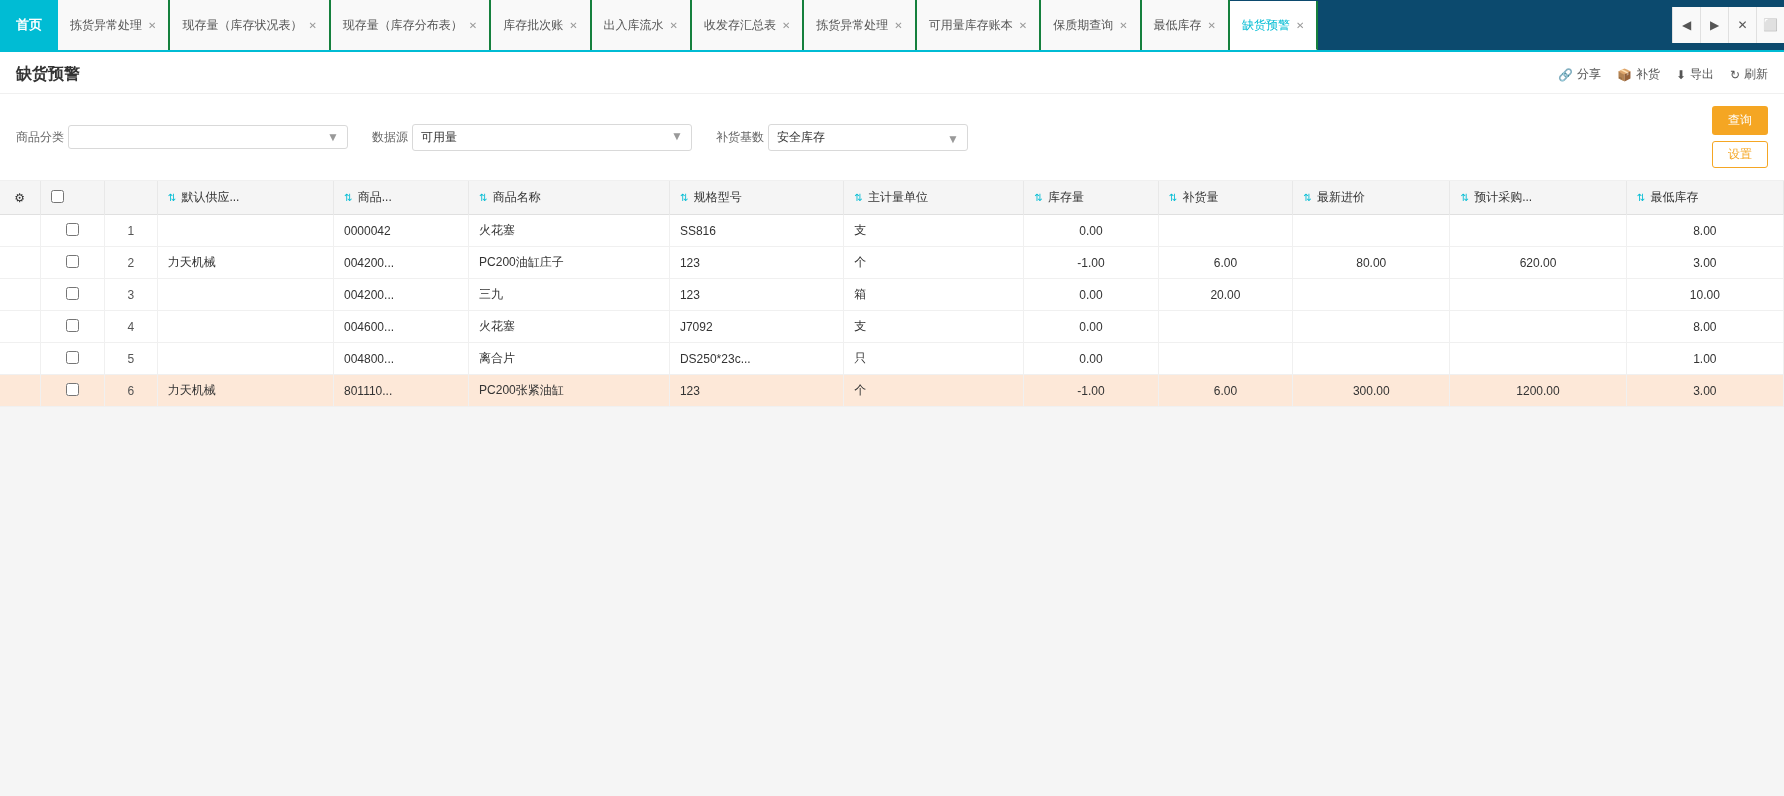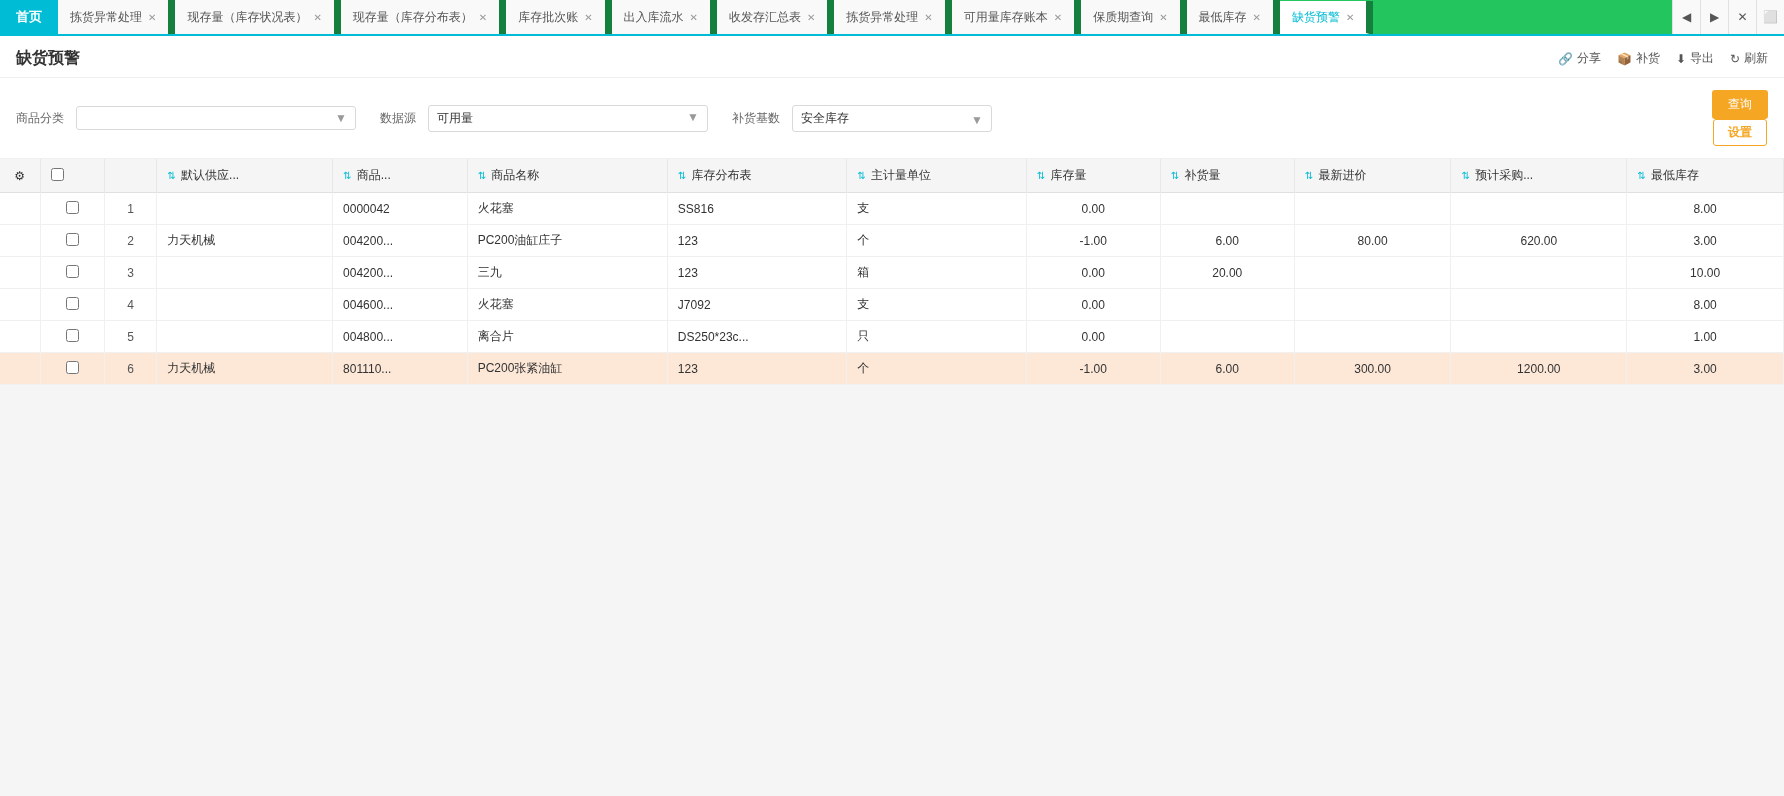--- a/index.html
+++ b/index.html
@@ -2,35 +2,35 @@
 <html><head>
   <meta charset="utf-8">
   <style>
     * { box-sizing: border-box; margin: 0; padding: 0; }
     body { font-family: 'Microsoft YaHei', SimHei, Arial, sans-serif; font-size: 12px; background: #f5f5f5; color: #333; }
 
     
     .tab-bar {
       display: flex;
       align-items: center;
-      background: #22c55e;
+      background: #0c4a6e;
       border-bottom: 2px solid #00bcd4;
-      height: 36px;
+      height: 52px;
       overflow: hidden;
     }
     .tab-item {
       display: flex;
       align-items: center;
       padding: 0 12px;
       height: 100%;
       white-space: nowrap;
       cursor: pointer;
       font-size: 12px;
       color: #555;
-      border-right: 7px solid #15803d;
+      border-right: 2px solid #15803d;
       background: #f9f9f9;
     }
     .tab-item.active {
       background: #fff;
       color: #00bcd4;
       border-bottom: 2px solid #fff;
       margin-bottom: -2px;
     }
     .tab-item .tab-close {
       margin-left: 6px;
@@ -104,21 +104,21 @@
     .filter-row {
       display: flex;
       align-items: center;
       padding: 12px 16px;
       gap: 24px;
       border-bottom: 1px solid #f0f0f0;
     }
     .filter-group {
       display: flex;
       align-items: center;
-      gap: 12px;
+      gap: 4px;
     }
     .filter-label {
       color: #666;
       font-size: 12px;
       white-space: nowrap;
     }
     .filter-select {
       display: flex;
       align-items: center;
       border: 1px solid #d9d9d9;
@@ -180,29 +180,28 @@
       margin-left: auto;
     }
     .btn-settings {
       background: #fff;
       color: #f5a623;
       border: 1px solid #f5a623;
       border-radius: 3px;
       padding: 4px 14px;
       cursor: pointer;
       font-size: 12px;
-      font-weight: bold;
     }
 
     
     .filter-right {
       display: flex;
       flex-direction: column;
+      gap: 6px;
       margin-left: auto;
-      align-items: center;
     }
 
     
     .table-container {
       padding: 0 0;
       overflow-x: auto;
     }
     table {
       width: 100%;
       border-collapse: collapse;
@@ -379,21 +378,21 @@
           <th>
             <span class="sort-icon">⇅</span>
             <span>商品...</span>
           </th>
           <th>
             <span class="sort-icon">⇅</span>
             <span>商品名称</span>
           </th>
           <th>
             <span class="sort-icon">⇅</span>
-            <span>库存分布表</span>
+            <span>规格型号</span>
           </th>
           <th>
             <span class="sort-icon">⇅</span>
             <span>主计量单位</span>
           </th>
           <th>
             <span class="sort-icon">⇅</span>
             <span>库存量</span>
           </th>
           <th>

